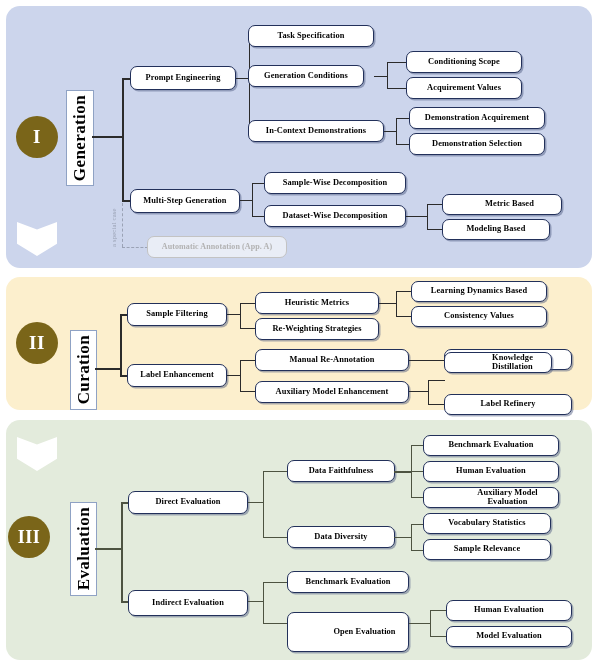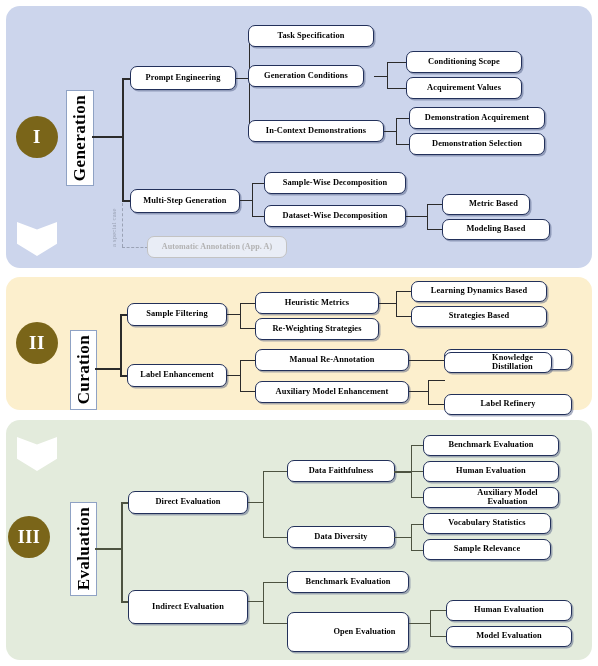--- a/index.html
+++ b/index.html
@@ -118,21 +118,21 @@
   <div class="ln h" style="left:252px;top:183px;width:13px;"></div>
   <div class="ln h" style="left:252px;top:216px;width:13px;"></div>
 
   <div class="node" style="left:264px;top:172px;width:142px;height:22px;">Sample-Wise Decomposition</div>
   <div class="node" style="left:264px;top:205px;width:142px;height:22px;">Dataset-Wise Decomposition</div>
 
   <div class="ln h" style="left:406px;top:216px;width:22px;"></div>
   <div class="ln v" style="left:427px;top:204px;height:26px;"></div>
   <div class="ln h" style="left:427px;top:204px;width:16px;"></div>
   <div class="ln h" style="left:427px;top:229px;width:16px;"></div>
-  <div class="node" style="left:442px;top:194px;width:88px;height:21px;padding-left:18px;">Metric Based</div>
+  <div class="node" style="left:442px;top:194px;width:120px;height:21px;padding-left:18px;">Metric Based</div>
   <div class="node" style="left:442px;top:219px;width:108px;height:21px;">Modeling Based</div>
 
   <div class="dash-v" style="left:122px;top:203px;height:44px;"></div>
   <div class="dash-h" style="left:122px;top:247px;width:26px;"></div>
   <div class="sidenote" style="left:110px;top:203px;height:44px;">a special case</div>
   <div class="node ghost" style="left:147px;top:236px;width:140px;height:22px;font-size:8px;">Automatic Annotation (App. A)</div>
 
   <div class="panel" id="panel-curation"></div>
 
   <div class="badge" id="badge-II">II</div>
@@ -154,21 +154,21 @@
   <div class="ln h" style="left:240px;top:328px;width:16px;"></div>
 
   <div class="node" style="left:255px;top:292px;width:124px;height:22px;">Heuristic Metrics</div>
   <div class="node" style="left:255px;top:318px;width:124px;height:22px;">Re-Weighting Strategies</div>
 
   <div class="ln h" style="left:379px;top:303px;width:18px;"></div>
   <div class="ln v" style="left:396px;top:291px;height:26px;"></div>
   <div class="ln h" style="left:396px;top:291px;width:16px;"></div>
   <div class="ln h" style="left:396px;top:316px;width:16px;"></div>
   <div class="node" style="left:411px;top:281px;width:136px;height:21px;">Learning Dynamics Based</div>
-  <div class="node" style="left:411px;top:306px;width:136px;height:21px;">Strategies Based</div>
+  <div class="node" style="left:411px;top:306px;width:136px;height:21px;">Consistency Values</div>
 
   <div class="node" style="left:127px;top:364px;width:100px;height:23px;">Label Enhancement</div>
 
   <div class="ln h" style="left:227px;top:375px;width:14px;"></div>
   <div class="ln v" style="left:240px;top:360px;height:32px;"></div>
   <div class="ln h" style="left:240px;top:360px;width:16px;"></div>
   <div class="ln h" style="left:240px;top:391px;width:16px;"></div>
 
   <div class="node" style="left:255px;top:349px;width:154px;height:22px;">Manual Re-Annotation</div>
   <div class="node" style="left:255px;top:381px;width:154px;height:22px;">Auxiliary Model Enhancement</div>
@@ -217,21 +217,21 @@
   <div class="node" style="left:423px;top:461px;width:136px;height:21px;">Human Evaluation</div>
   <div class="node" style="left:423px;top:487px;width:136px;height:21px;padding-left:36px;">Auxiliary Model Evaluation</div>
 
   <div class="ln h olive" style="left:394px;top:537px;width:18px;"></div>
   <div class="ln v olive" style="left:411px;top:524px;height:27px;"></div>
   <div class="ln h olive" style="left:411px;top:524px;width:13px;"></div>
   <div class="ln h olive" style="left:411px;top:550px;width:13px;"></div>
   <div class="node" style="left:423px;top:513px;width:128px;height:21px;">Vocabulary Statistics</div>
   <div class="node" style="left:423px;top:539px;width:128px;height:21px;">Sample Relevance</div>
 
-  <div class="node" style="left:128px;top:590px;width:120px;height:34px;">Indirect Evaluation</div>
+  <div class="node" style="left:128px;top:590px;width:120px;height:26px;">Indirect Evaluation</div>
 
   <div class="ln h olive" style="left:248px;top:601px;width:16px;"></div>
   <div class="ln v olive" style="left:263px;top:582px;height:42px;"></div>
   <div class="ln h olive" style="left:263px;top:582px;width:25px;"></div>
   <div class="ln h olive" style="left:263px;top:623px;width:25px;"></div>
 
   <div class="node" style="left:287px;top:571px;width:122px;height:22px;">Benchmark Evaluation</div>
   <div class="node" style="left:287px;top:612px;width:122px;height:40px;padding-left:36px;">Open Evaluation</div>
 
   <div class="ln h olive" style="left:409px;top:623px;width:22px;"></div>

